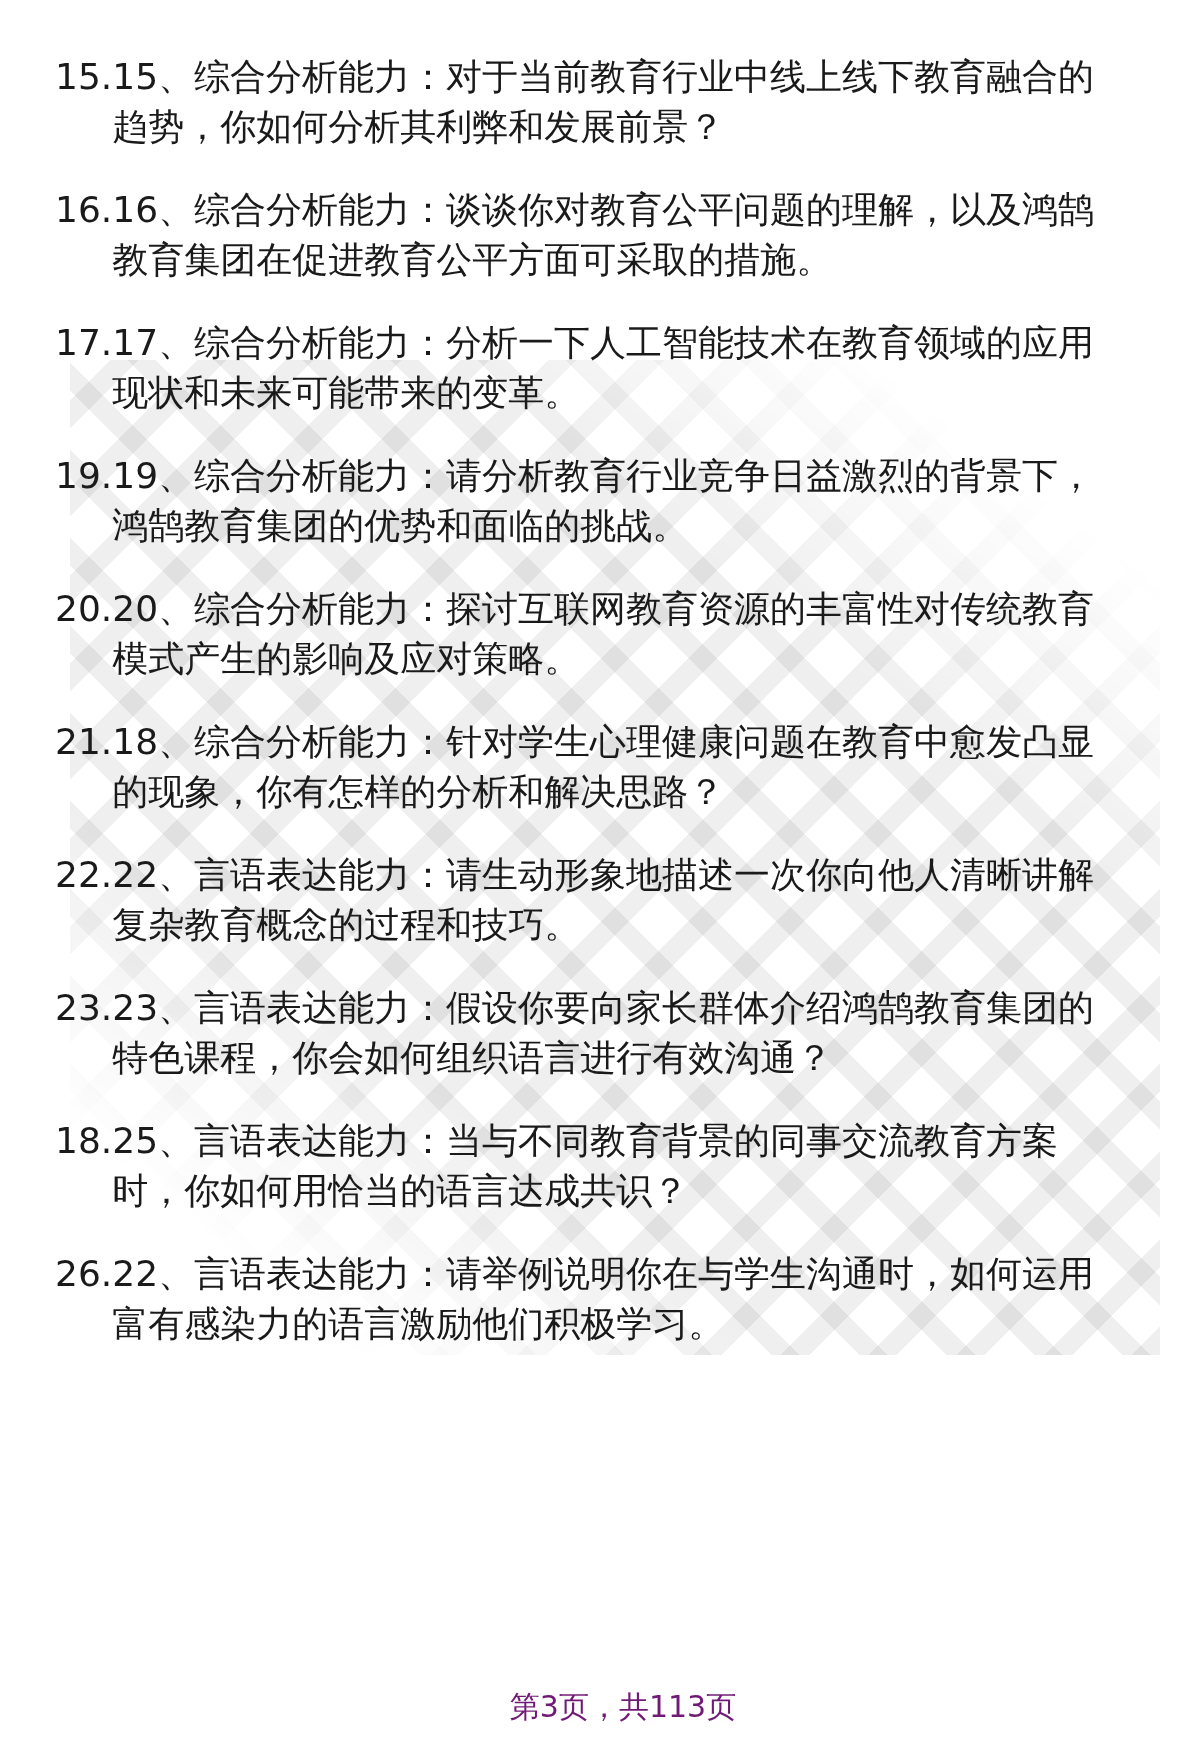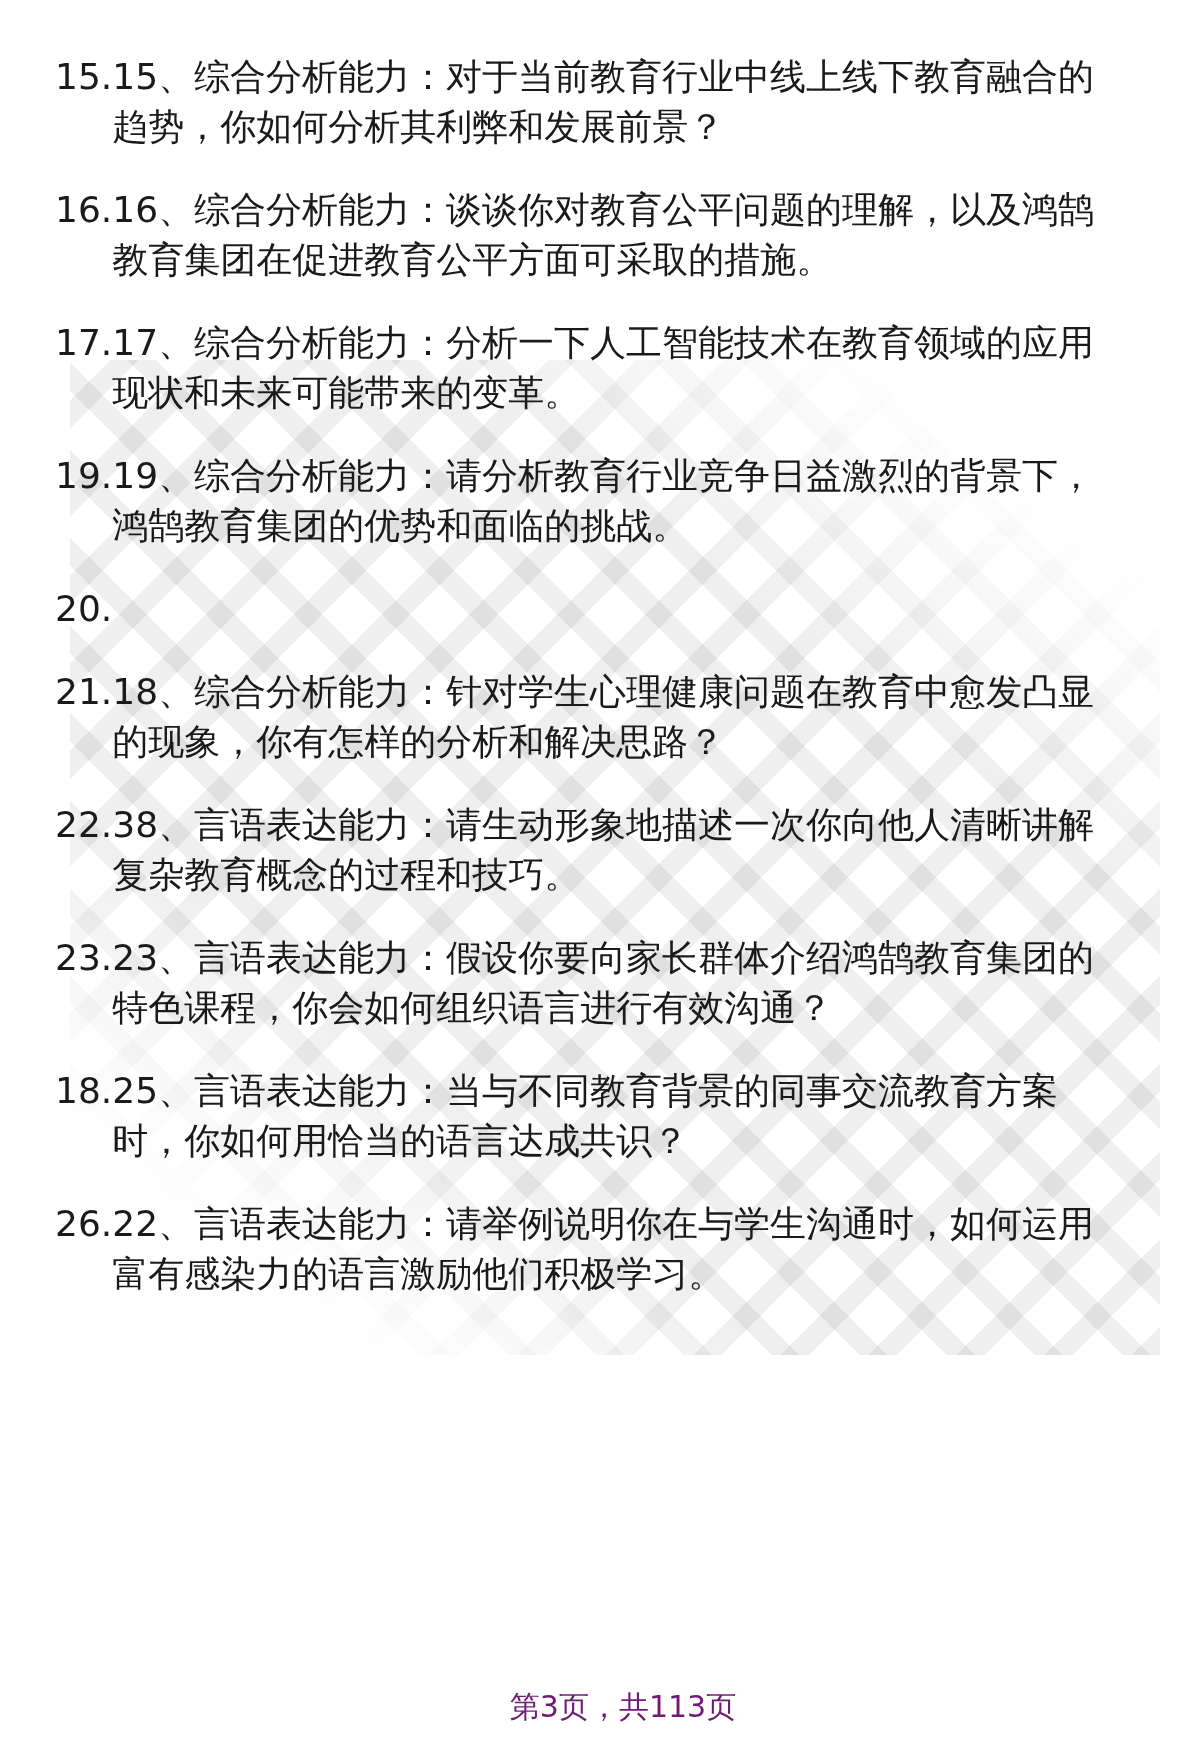--- a/index.html
+++ b/index.html
@@ -89,30 +89,31 @@
   </li>
 
 
   <li class="question-item">
     <span class="qnum">19.</span>
     <p class="qtext">19、综合分析能力：请分析教育行业竞争日益激烈的背景下，鸿鹄教育集团的优势和面临的挑战。</p>
   </li>
 
   <li class="question-item">
     <span class="qnum">20.</span>
+    <p class="qtext">20、综合分析能力：探讨互联网教育资源的丰富性对传统教育模式产生的影响及应对策略。</p>
   </li>
 
   <li class="question-item">
     <span class="qnum">21.</span>
     <p class="qtext">18、综合分析能力：针对学生心理健康问题在教育中愈发凸显的现象，你有怎样的分析和解决思路？</p>
   </li>
 
   <li class="question-item">
     <span class="qnum">22.</span>
-    <p class="qtext">38、言语表达能力：请生动形象地描述一次你向他人清晰讲解复杂教育概念的过程和技巧。</p>
+    <p class="qtext">22、言语表达能力：请生动形象地描述一次你向他人清晰讲解复杂教育概念的过程和技巧。</p>
   </li>
 
   <li class="question-item">
     <span class="qnum">23.</span>
     <p class="qtext">23、言语表达能力：假设你要向家长群体介绍鸿鹄教育集团的特色课程，你会如何组织语言进行有效沟通？</p>
   </li>
 
 
   <li class="question-item">
     <span class="qnum">18.</span>

